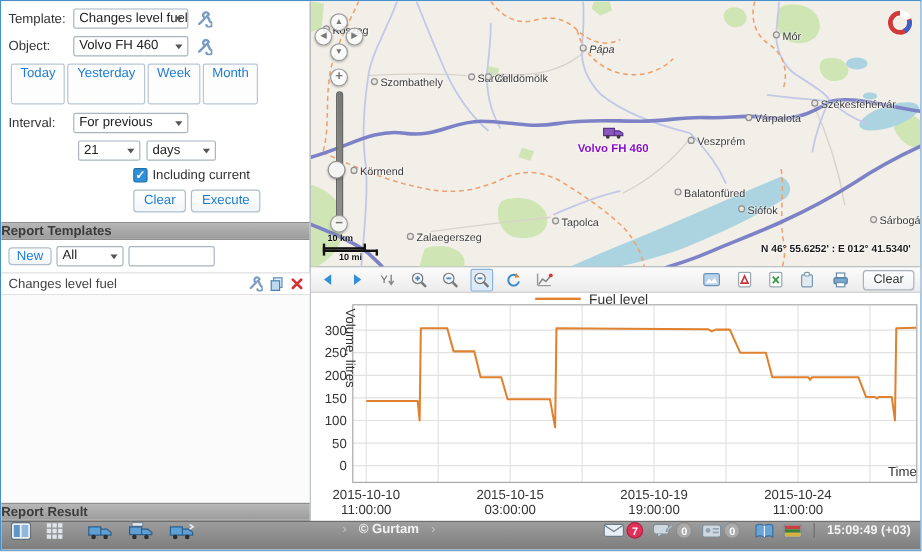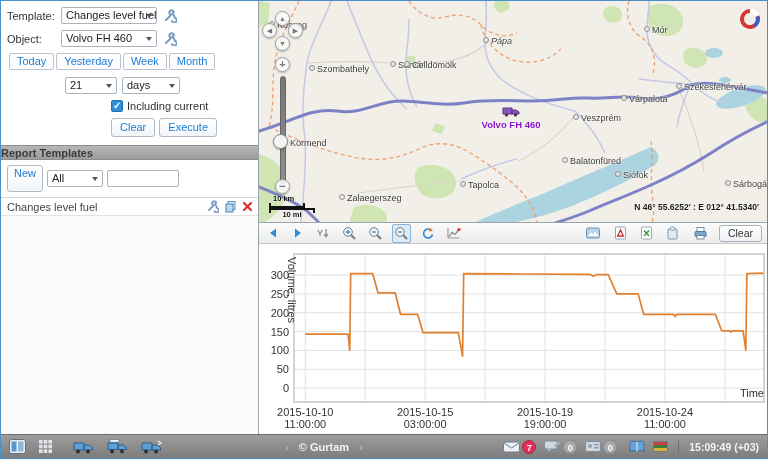--- a/index.html
+++ b/index.html
@@ -10,21 +10,21 @@
   
   .left-panel { width:258px; border-right:1px solid #9aa4ab; background:#fff; display:flex; flex-direction:column; font-size:11px; color:#333; }
   .form-area { padding:6px 6px 4px 6px; }
   .frow { display:flex; align-items:center; margin-bottom:6px; }
   .flabel { width:54px; color:#333; }
   .sel { position:relative; background:#fff; border:1px solid #a9b4bf; border-radius:2px; height:17px; line-height:15px; padding:0 14px 0 4px; color:#222; white-space:nowrap; overflow:hidden; cursor:pointer; }
   .sel::after { content:""; position:absolute; right:4px; top:6px; border-left:3.5px solid transparent; border-right:3.5px solid transparent; border-top:4px solid #555; }
   .sel.w96 { width:96px; } .sel.w34 { width:52px; } .sel.w58 { width:58px; } .sel.w56 { width:56px; }
   .tool-ic { margin-left:6px; cursor:pointer; display:inline-flex; }
   .tabs-row { display:flex; gap:2px; margin:0 0 7px 2px; }
-  .ptab { border:1px solid #b9c6d2; border-radius:2px; color:#1c7cd5; padding:1px 7px 2px 7px; background:#fdfdfd; cursor:pointer; }
+  .ptab { border:1px solid #b9c6d2; border-radius:2px; color:#1c7cd5; padding:1px 7px 19px 7px; background:#fdfdfd; cursor:pointer; }
   .indent { margin-left:58px; }
   .cb-row { display:flex; align-items:center; gap:4px; margin-left:104px; margin-bottom:6px; }
   .checkbox { width:12px; height:12px; border-radius:2px; background:#2f8fd8; border:1px solid #1d6fae; position:relative; cursor:pointer; }
   .checkbox::after { content:"✓"; position:absolute; left:1px; top:-1px; color:#fff; font-size:10px; font-weight:bold; }
   .btn { display:inline-block; border:1px solid #aebdc9; border-radius:3px; color:#1c7cd5; padding:2px 8px 3px 8px; background:linear-gradient(#ffffff,#f2f5f8); cursor:pointer; }
   .btn-row { margin-left:104px; margin-bottom:4px; display:flex; gap:4px; }
   .sec-h { height:15px; background:linear-gradient(#b7b7b7,#9c9c9c); border-top:1px solid #8d8d8d; border-bottom:1px solid #8d8d8d; color:#3b3b3b; font-weight:bold; text-align:left; line-height:14px; flex:none; }
   .tmpl-toolbar { display:flex; align-items:center; gap:4px; padding:5px 6px; border-bottom:1px solid #d7d7d7; }
   .search-input { width:72px; height:17px; border:1px solid #a9b4bf; border-radius:2px; font-size:11px; padding:0 3px; }
   .tmpl-row { display:flex; align-items:center; height:18px; padding:0 5px 0 6px; border-bottom:1px solid #e2e2e2; background:#fff; }
@@ -58,21 +58,21 @@
   .chart-toolbar { height:21px; background:linear-gradient(#fbfbfb,#ececec); border-bottom:1px solid #c9c9c9; display:flex; align-items:center; padding:0 5px; }
   .ct-left { display:flex; align-items:center; gap:7px; }
   .ct-right { margin-left:auto; display:flex; align-items:center; gap:9px; }
   .ct-ic { display:inline-flex; cursor:pointer; padding:1px; border:1px solid transparent; border-radius:2px; }
   .ct-ic.active { background:#dcebf7; border-color:#8ab4d8; }
   .clear-btn { border:1px solid #a6b2bd; border-radius:3px; background:linear-gradient(#ffffff,#eef1f4); color:#333; font-size:10.5px; padding:1px 8px 2px 8px; cursor:pointer; }
   .legend { position:absolute; left:0; right:40px; top:21px; height:13px; text-align:center; font-size:11.5px; color:#333; }
   .legend .sw { display:inline-block; width:38px; height:0; border-top:2px solid #e0812f; vertical-align:3px; margin-right:7px; }
 
   
-  .statusbar { height:24px; background:linear-gradient(#9d9d9d,#7d7d7d); border-top:1px solid #6d6d6d; display:flex; align-items:center; position:relative; color:#fff; }
+  .statusbar { height:24px; background:linear-gradient(#9d9d9d,#7d7d7d); border-top:1px solid #6d6d6d; display:flex; align-items:flex-start; position:relative; color:#fff; }
   .sb-left { display:flex; align-items:center; gap:12px; padding-left:8px; }
   .sb-ic { display:inline-flex; cursor:pointer; }
   .sb-center { position:absolute; left:0; right:120px; text-align:center; font-size:11px; font-weight:bold; color:#f2f2f2; pointer-events:none; }
   .sb-center .chev { color:#c4c4c4; font-weight:normal; margin:0 10px; }
   .sb-right { margin-left:auto; display:flex; align-items:center; gap:8px; padding-right:8px; }
   .badge-wrap { position:relative; display:inline-flex; align-items:center; cursor:pointer; }
   .badge { display:inline-block; min-width:14px; height:14px; border-radius:8px; font-size:9px; font-weight:bold; color:#fff; text-align:center; line-height:14px; margin-left:2px; padding:0 2px; }
   .badge.red { background:#e0315c; border:1px solid #b21f44; }
   .badge.gray { background:#aaaaaa; border:1px solid #8d8d8d; color:#fff; }
   .sb-time { font-size:10.5px; font-weight:bold; color:#f4f4f4; border-left:1px solid #6c6c6c; padding-left:10px; margin-left:2px; }
@@ -102,38 +102,42 @@
                 <path d="M3,11 L8,6 M8,6 a2.4,2.4 0 1 1 3,-3 l-1.6,1.6 1,1 L12,9 a2.4,2.4 0 1 1 -3,3" stroke="#7a9cc4" stroke-width="2" fill="none" stroke-linecap="round"></path>
               </svg>
         </span>
       </div>
       <div class="tabs-row">
         <span class="ptab">Today</span>
         <span class="ptab">Yesterday</span>
         <span class="ptab">Week</span>
         <span class="ptab">Month</span>
       </div>
+      <div class="frow">
+        <span class="flabel">Interval:</span>
+        <div class="sel w96"><span>For previous</span></div>
+      </div>
       <div class="frow indent">
         <div class="sel w34"><span>21</span></div>
         <div class="sel w58" style="margin-left:5px"><span>days</span></div>
       </div>
       <div class="cb-row">
         <span class="checkbox"></span>
         <span>Including current</span>
       </div>
       <div class="btn-row">
         <span class="btn">Clear</span>
         <span class="btn">Execute</span>
       </div>
     </div>
 
     <div class="sec-h">Report Templates</div>
 
     <div class="tmpl-toolbar">
-      <span class="btn" style="padding:1px 6px 12px 6px">New</span>
+      <span class="btn" style="padding:1px 6px 0 6px">New</span>
       <div class="sel w56"><span>All</span></div>
       <input class="search-input" value="" style="">
     </div>
 
     <div class="tmpl-row">
       <span class="nm">Changes level fuel</span>
       <span class="row-ic">
         <svg width="13" height="13">
               <path d="M3,10 L7.5,5.5 M7.5,5.5 a2.2,2.2 0 1 1 2.8,-2.8 l-1.5,1.5 1,1 L11.3,8.3 a2.2,2.2 0 1 1 -2.8,2.8" stroke="#7a9cc4" stroke-width="1.8" fill="none" stroke-linecap="round"></path>
             </svg>
@@ -145,20 +149,21 @@
             </svg>
       </span>
       <span class="row-ic">
         <svg width="11" height="11">
               <path d="M2,2 L9,9 M9,2 L2,9" stroke="#d63434" stroke-width="2.2" stroke-linecap="round"></path>
             </svg>
       </span>
     </div>
 
     <div class="fill"></div>
+    <div class="sec-h result-h">Report Result</div>
   </div>
 
   <div class="right-col">
 
     <div class="map">
       <svg class="base" width="508" height="222">
         <g fill="#cfe5b4">
           <path d="M0,153 C18,158 30,172 27,192 C24,210 12,218 0,224 Z"></path>
           <path d="M160,166 C178,160 196,168 197,181 C198,195 182,200 168,196 C156,192 152,172 160,166 Z"></path>
           <path d="M393,4 C408,0 422,6 424,18 C426,30 414,38 400,34 C388,30 384,10 393,4 Z"></path>
@@ -207,21 +212,21 @@
         <g stroke="#7d82c6" stroke-width="3" fill="none" stroke-linecap="round">
           <path d="M0,130 C30,122 52,106 78,110 C104,114 118,100 142,100 C166,100 180,106 205,102 C230,98 252,100 275,100 C298,100 310,96 330,97 C350,98 360,94 380,97 C400,100 415,95 432,84 C450,78 480,88 510,92"></path>
           <path d="M510,120 C488,130 470,140 452,152 C430,166 410,176 392,184 C370,194 348,202 330,210 C316,216 305,219 296,222"></path>
           <path d="M0,186 C15,192 35,200 48,210 C54,216 58,219 60,222"></path>
         </g>
       </svg>
 
       <div class="map-labels">
             <span class="map-label" style="left: 10px; top: 19px;">Kőszeg</span>
             <span class="map-label" style="left: 50px; top: 63px;">Szombathely</span>
-            <span class="map-label" style="left: 23px; top: 137px;">Körmend</span>
+            <span class="map-label" style="left: 33px; top: 137px;">Körmend</span>
             <span class="map-label" style="left: 80px; top: 192px;">Zalaegerszeg</span>
             <span class="map-label" style="left: 107px; top: 59px; margin-left: 24px;">Sárvár</span>
             <span class="map-label" style="left: 145px; top: 59px;">Celldömölk</span>
             <span class="map-label" style="left: 201px; top: 179px;">Tapolca</span>
             <span class="map-label" style="left: 224px; top: 35px; font-style: italic;">Pápa</span>
             <span class="map-label" style="left: 314px; top: 112px;">Veszprém</span>
             <span class="map-label" style="left: 303px; top: 155px;">Balatonfüred</span>
             <span class="map-label" style="left: 356px; top: 169px;">Siófok</span>
             <span class="map-label" style="left: 385px; top: 24px;">Mór</span>
             <span class="map-label" style="left: 362px; top: 78px; margin-top: 15px;">Várpalota</span>
@@ -347,20 +352,23 @@
                 <svg width="15" height="14">
                   <rect x="4" y="1.5" width="7" height="4" fill="#fff" stroke="#6a8fae"></rect>
                   <rect x="2" y="5.5" width="11" height="5" rx="1" fill="#7aa7cc" stroke="#527da3"></rect>
                   <rect x="4" y="9.5" width="7" height="3.5" fill="#fff" stroke="#6a8fae"></rect>
                 </svg>
               </span>
           <span class="clear-btn">Clear</span>
         </div>
       </div>
 
+      <div class="legend">
+        <span class="sw"></span><span>Fuel level</span>
+      </div>
 
       <svg id="chart-svg" width="508" height="190" style="position:absolute; left:0; top:21px;">
             <g stroke="#e2e2e2" stroke-width="1">
               <line x1="46.241457858769934" x2="46.241457858769934" y1="10" y2="158"></line>
               <line x1="106.19589977220957" x2="106.19589977220957" y1="10" y2="158"></line>
               <line x1="166.1503416856492" x2="166.1503416856492" y1="10" y2="158"></line>
               <line x1="226.10478359908885" x2="226.10478359908885" y1="10" y2="158"></line>
               <line x1="286.0592255125285" x2="286.0592255125285" y1="10" y2="158"></line>
               <line x1="346.0136674259681" x2="346.0136674259681" y1="10" y2="158"></line>
               <line x1="405.96810933940776" x2="405.96810933940776" y1="10" y2="158"></line>

